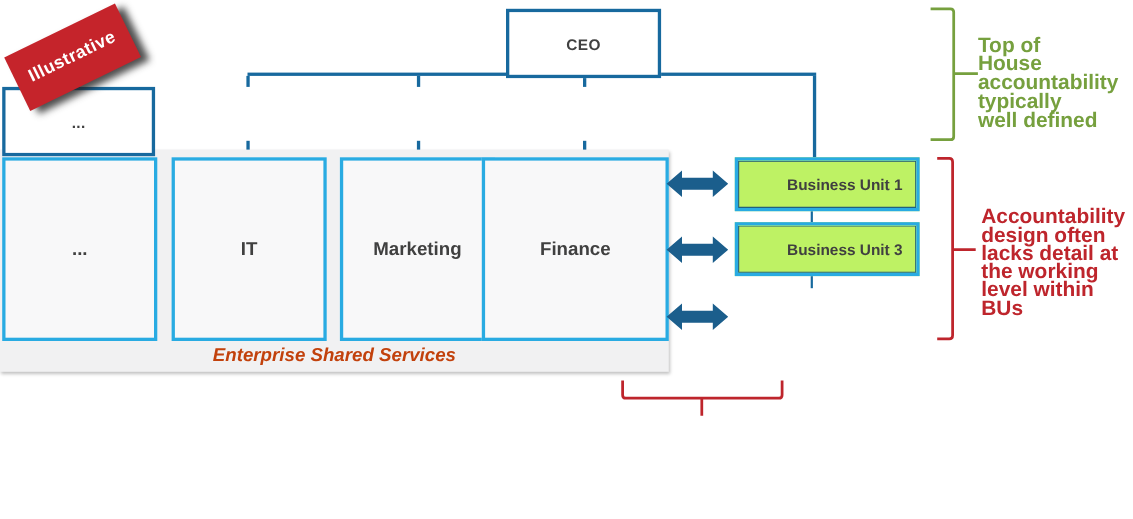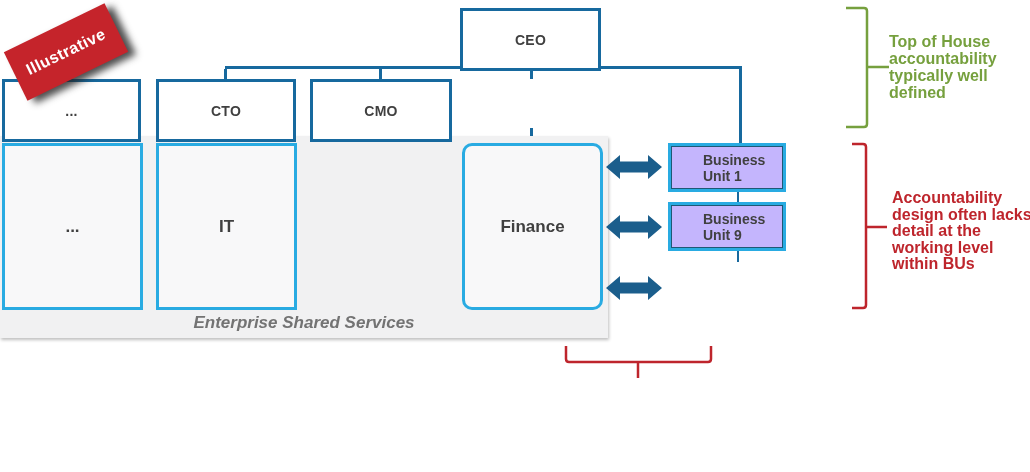--- a/index.html
+++ b/index.html
@@ -37,46 +37,46 @@
   .hline{height:3px;}
   .dashline{position:absolute;width:0;border-left:2px dashed var(--navy);}
 
   
   .ess-panel{
     position:absolute;left:0;top:136px;width:608px;height:202px;
     background:var(--panel-gray);box-shadow:1px 2px 3px rgba(0,0,0,.25);
   }
   .ess-title{
     position:absolute;left:0;top:313px;width:608px;text-align:center;
-    font-size:17px;font-weight:bold;font-style:italic;color:#737373;
+    font-size:17px;font-weight:bold;font-style:italic;color:#c2410c;
   }
   .cyanbox{
     position:absolute;top:143px;height:167px;border:3px solid var(--cyan);
     background:#F8F8F9;display:flex;align-items:center;justify-content:center;
     font-size:17px;font-weight:bold;color:var(--label-gray);
   }
   .dept-dots{left:2px;width:141px;}
   .dept-it{left:156px;width:141px;}
   .dept-mkt{left:309px;width:141px;}
-  .dept-fin{left:462px;width:141px;border-radius:10px;}
+  .dept-fin{left:438px;width:170px;}
 
   
   .bubox{
-    position:absolute;left:668px;width:118px;height:49px;
-    border:3px solid var(--cyan);box-shadow:inset 0 0 0 1px #1F5876;background:#c4b5fd;
+    position:absolute;left:668px;width:168px;height:49px;
+    border:3px solid var(--cyan);box-shadow:inset 0 0 0 1px #1F5876;background:#bef264;
     display:flex;align-items:center;justify-content:center;
     font-size:14px;font-weight:bold;color:var(--label-gray);padding-left:32px;
   }
   .bu1{top:143px;} .bu2{top:202px;} .bu3{top:262px;}
 
   .arrow-svg{position:absolute;left:605px;width:58px;height:28px;}
   .arr1{top:153px;} .arr2{top:213px;} .arr3{top:274px;}
 
   
-  .note{position:absolute;font-weight:bold;font-size:16px;}
+  .note{position:absolute;font-weight:bold;font-size:19px;}
   .note-green{left:889px;top:33px;width:110px;line-height:17px;color:var(--annotation-green);}
   .note-red-right{left:892px;top:190px;width:142px;line-height:16.5px;color:var(--annotation-red);}
   .note-red-bottom{left:568px;top:379px;width:156px;line-height:16.8px;color:var(--annotation-red);}
 
   .brace{position:absolute;}
   .brace-green{left:843px;top:3px;}
   .brace-red{left:848px;top:140px;}
   .brace-bottom{left:560px;top:340px;}
 
   
@@ -106,42 +106,39 @@
 
   <div class="ess-panel"></div>
   <div class="ess-title">Enterprise Shared Services</div>
 
   <div class="navybox box-ceo">
     <span>CEO</span>
   </div>
   <div class="navybox box-dots">
     <span>...</span>
   </div>
-  <div class="navybox box-cto">
-    <span>CTO</span>
-  </div>
-  <div class="navybox box-cmo">
-    <span>CMO</span>
-  </div>
 
   <div class="cyanbox dept-dots">
     <span>...</span>
   </div>
   <div class="cyanbox dept-it">
     <span>IT</span>
+  </div>
+  <div class="cyanbox dept-mkt">
+    <span>Marketing</span>
   </div>
   <div class="cyanbox dept-fin">
     <span>Finance</span>
   </div>
 
   <div class="bubox bu1">
     <span>Business Unit 1</span>
   </div>
   <div class="bubox bu2">
-    <span>Business Unit 9</span>
+    <span>Business Unit 3</span>
   </div>
 
   <svg class="arrow-svg arr1" viewBox="0 0 58 28">
     <polygon points="1,14 15,2 15,8.5 43,8.5 43,2 57,14 43,26 43,19.5 15,19.5 15,26" style="fill:var(--arrow-blue)"></polygon>
   </svg>
   <svg class="arrow-svg arr2" viewBox="0 0 58 28">
     <polygon points="1,14 15,2 15,8.5 43,8.5 43,2 57,14 43,26 43,19.5 15,19.5 15,26" style="fill:var(--arrow-blue)"></polygon>
   </svg>
   <svg class="arrow-svg arr3" viewBox="0 0 58 28">
     <polygon points="1,14 15,2 15,8.5 43,8.5 43,2 57,14 43,26 43,19.5 15,19.5 15,26" style="fill:var(--arrow-blue)"></polygon>

